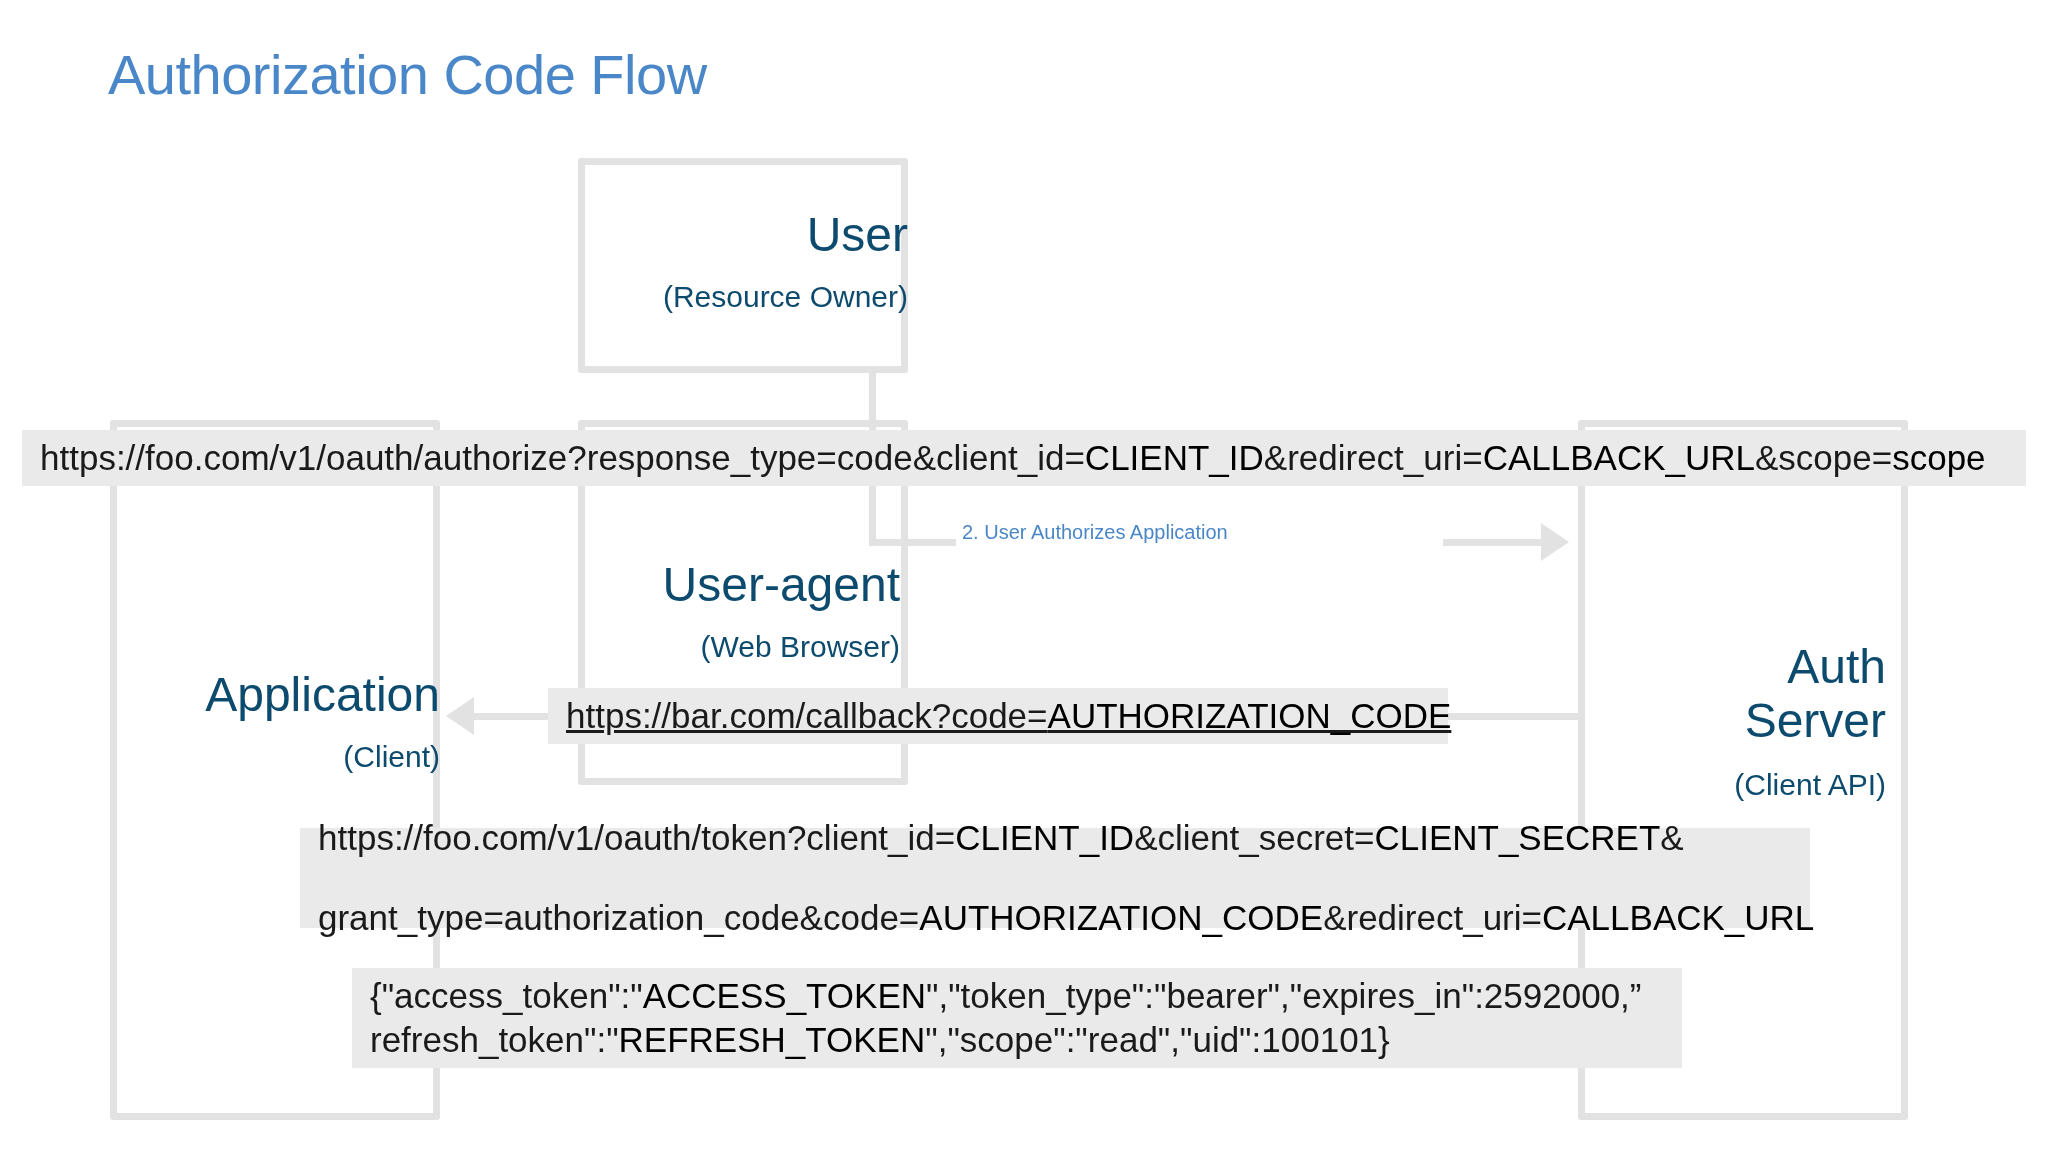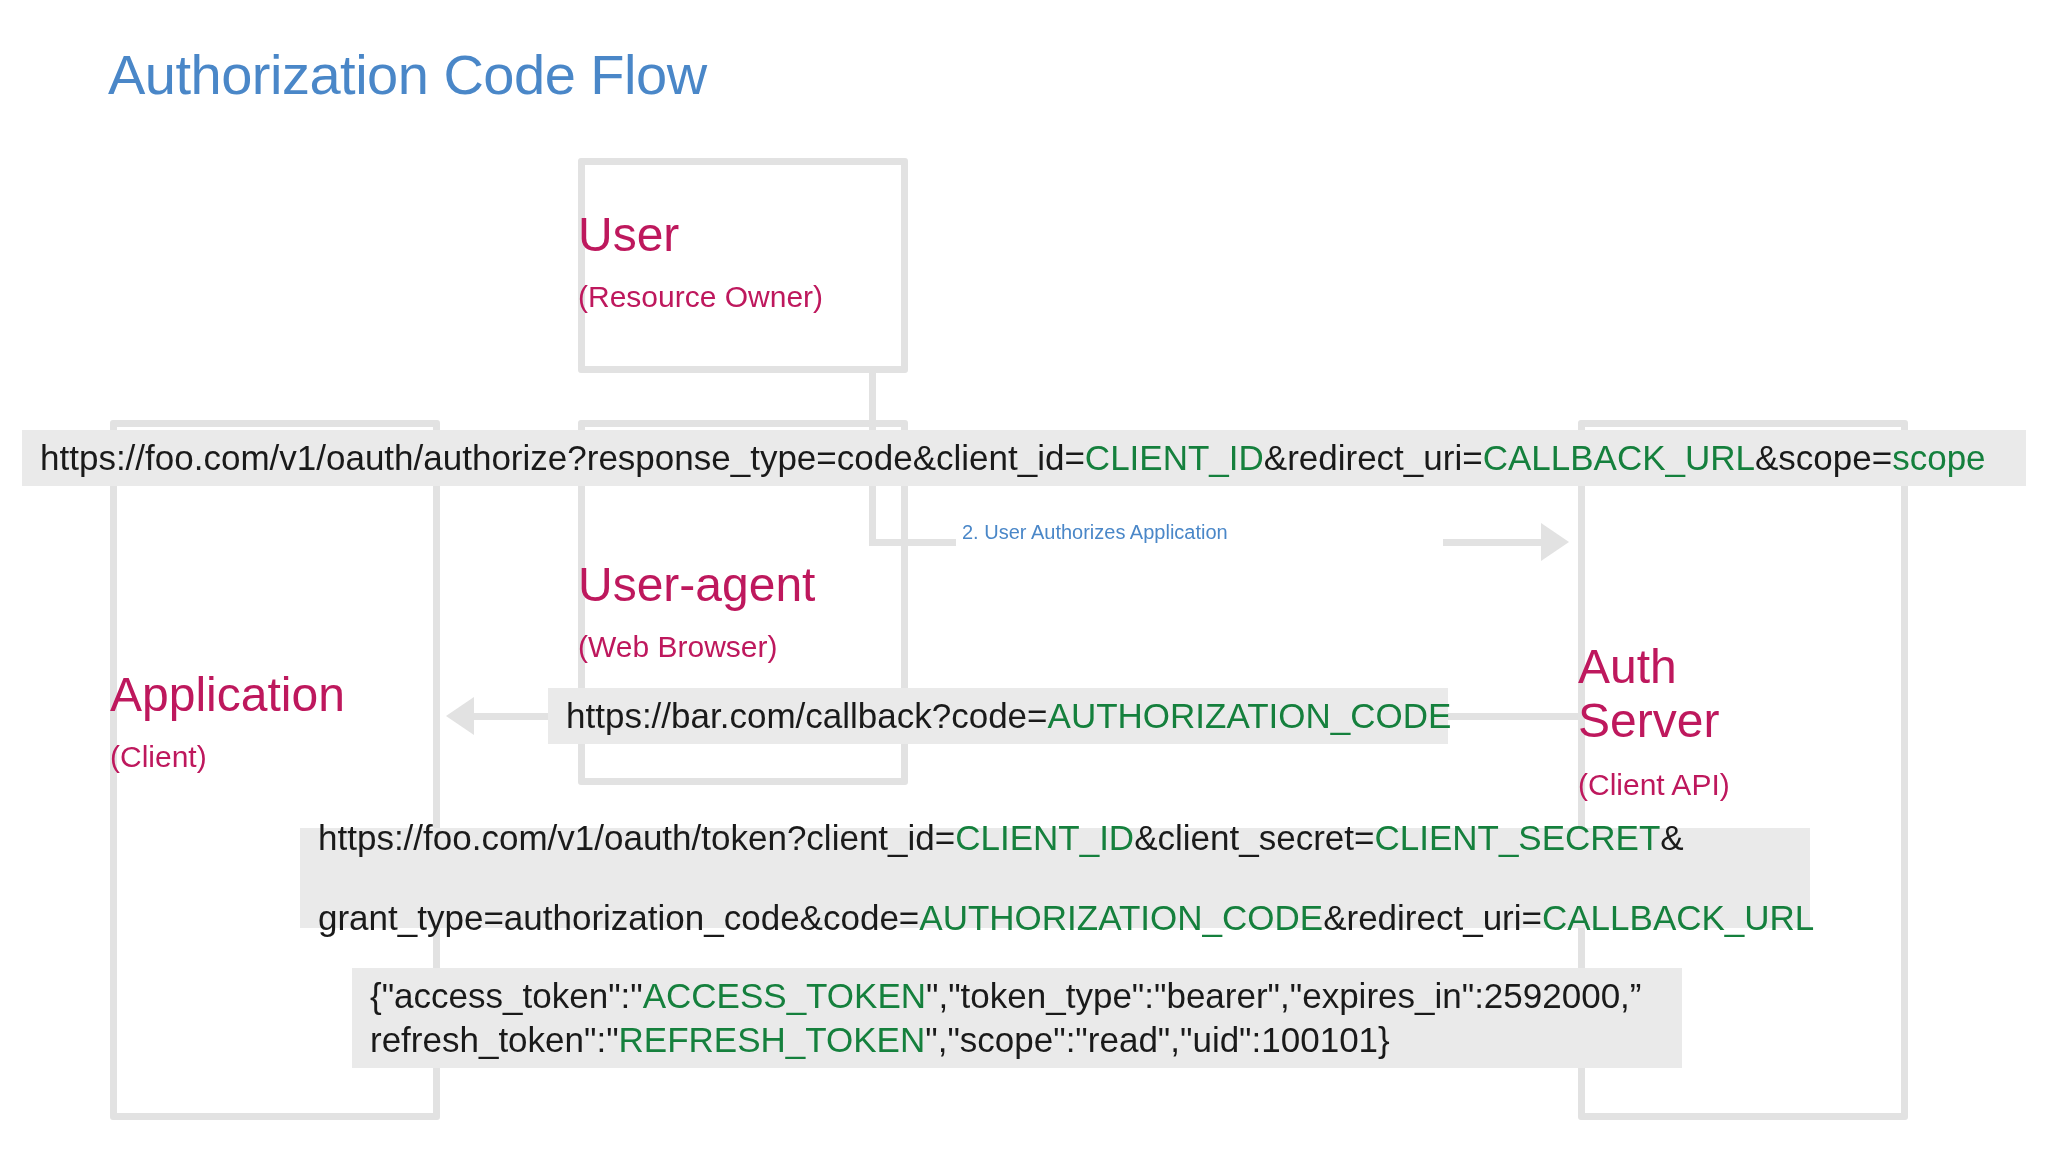--- a/index.html
+++ b/index.html
@@ -31,22 +31,22 @@
   
   .actor-box {
     position: absolute;
     box-sizing: border-box;
     border: 7px solid #e2e2e2;
     background: transparent;
     border-radius: 3px;
   }
   .actor-label {
     position: absolute;
-    text-align: left;
-    color: #be185d;
+    text-align: right;
+    color: #0c4a6e;
     white-space: nowrap;
     line-height: 1.05;
   }
   .actor-name {
     font-size: 48px;
     font-weight: 400;
     display: block;
   }
   .actor-sub {
     font-size: 30px;
@@ -80,35 +80,36 @@
     box-sizing: border-box;
     display: flex;
     flex-direction: column;
     justify-content: center;
     color: #1a1a1a;
     font-size: 35px;
     line-height: 1.27;
     white-space: nowrap;
   }
   .msg-bar .ln { display: block; }
-  .hl { color: #15803d; text-align: center; }
+  .hl { color: #000000; text-align: center; }
 
   #msg-authorize {
     left: 22px;
     top: 430px;
     width: 2004px;
     height: 56px;
     padding-left: 18px;
   }
   #msg-callback {
     left: 548px;
     top: 688px;
     width: 900px;
     height: 56px;
     padding-left: 18px;
+    text-decoration: underline;
   }
   #msg-token {
     left: 300px;
     top: 828px;
     width: 1510px;
     height: 100px;
     padding-left: 18px;
     gap: 36px;
   }
   #msg-response {

